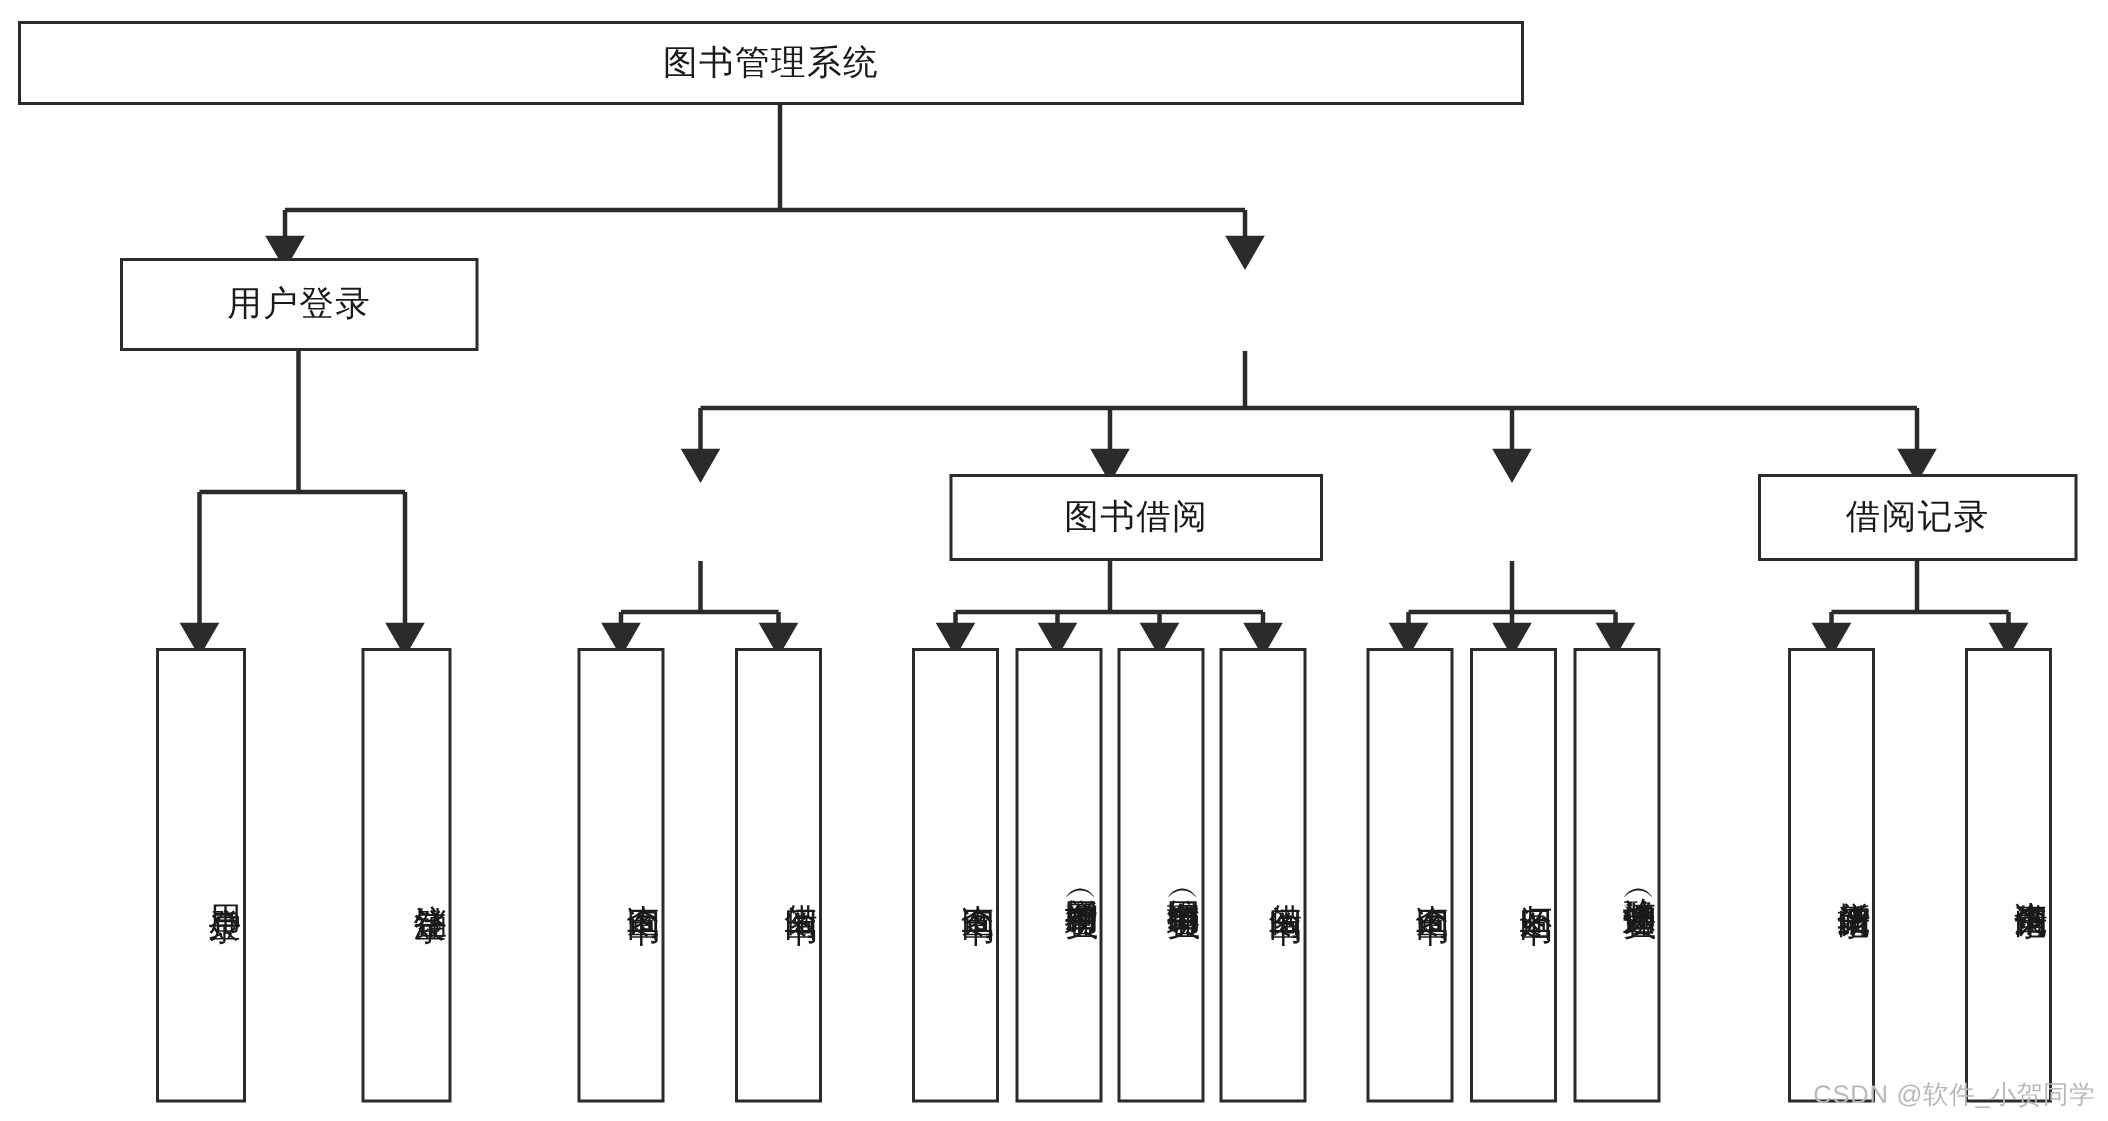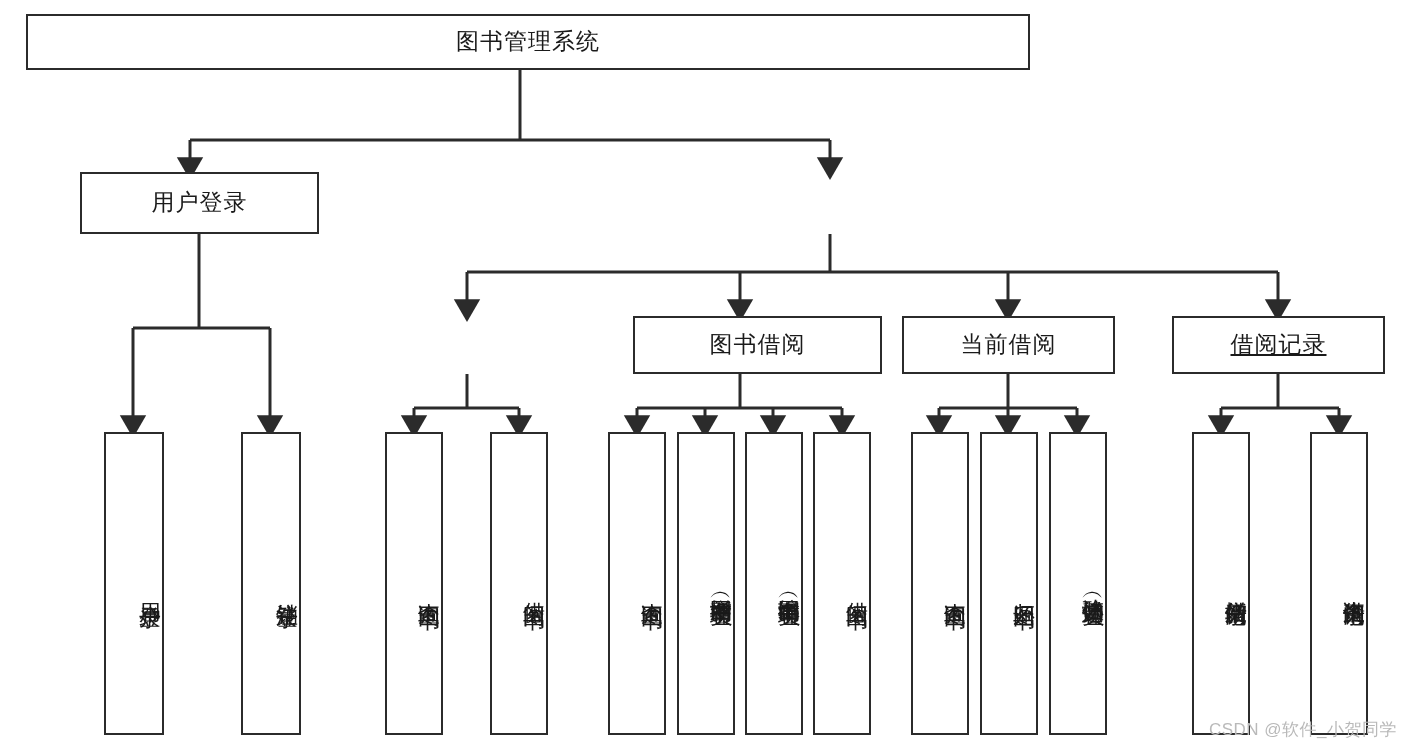--- a/index.html
+++ b/index.html
@@ -115,27 +115,26 @@
       <path d="M1008,408 L1008,426" marker-end="url(#arrow)"></path>
       <path d="M1077,408 L1077,426" marker-end="url(#arrow)"></path>
 
       <path d="M1278,374 L1278,408"></path>
       <path d="M1221,408 L1339,408"></path>
       <path d="M1221,408 L1221,426" marker-end="url(#arrow)"></path>
       <path d="M1339,408 L1339,426" marker-end="url(#arrow)"></path>
     </g>
   </svg>
 
-  <div class="node horiz" style="left:26px; top:14px; width:1004px; height:56px;">图书管理系统</div>
+  <div class="node horiz" style="left:12px; top:14px; width:1004px; height:56px;">图书管理系统</div>
 
   <div class="node horiz" style="left:80px; top:172px; width:239px; height:62px;">用户登录</div>
 
   <div class="node horiz" style="left:633px; top:316px; width:249px; height:58px;">图书借阅</div>
-  <div class="node horiz" style="left:902px; top:316px; width:213px; height:58px;">当前借阅</div>
-  <div class="node horiz" style="left:1172px; top:316px; width:213px; height:58px;text-decoration:underline;">借阅记录</div>
+  <div class="node horiz" style="left:1172px; top:316px; width:213px; height:58px;">借阅记录</div>
 
   <div class="node vert" style="left:104px; top:432px; width:60px; height:303px;">用户登录</div>
   <div class="node vert" style="left:241px; top:432px; width:60px; height:303px;">注销登录</div>
 
   <div class="node vert" style="left:385px; top:432px; width:58px; height:303px;">查询图书</div>
   <div class="node vert" style="left:490px; top:432px; width:58px; height:303px;">借阅图书</div>
 
   <div class="node vert" style="left:608px; top:432px; width:58px; height:303px;">查询图书</div>
   <div class="node vert tall" style="left:677px; top:432px; width:58px; height:303px;">新增图书（管理员）</div>
   <div class="node vert tall" style="left:745px; top:432px; width:58px; height:303px;">编辑图书（管理员）</div>

